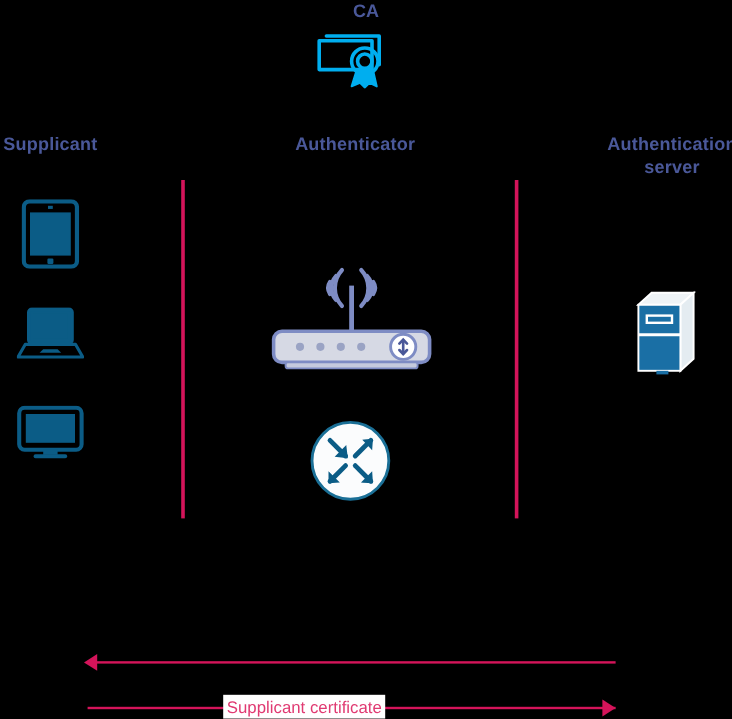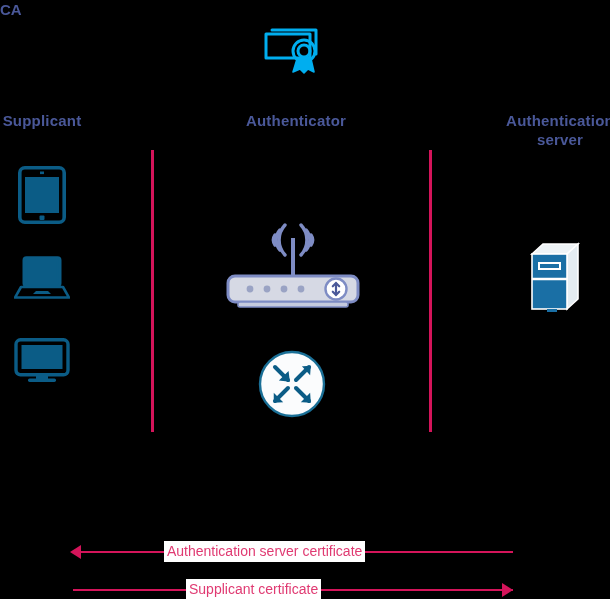--- a/index.html
+++ b/index.html
@@ -22,20 +22,21 @@
     color: #4a5899;
     letter-spacing: 0.2px;
     line-height: 19px;
     white-space: nowrap;
   }
   .ca-title {
     position: absolute;
     top: 1px;
     left: 0;
     width: 610px;
+    text-align: center;
     font-weight: bold;
     font-size: 15px;
     color: #4a5899;
   }
   #title-supplicant {
     left: 0px;
     top: 111px;
     width: 84px;
     text-align: center;
   }
@@ -244,21 +245,20 @@
       <rect x="11" y="21" width="23" height="8" fill="#ffffff"></rect>
       <rect x="13" y="23" width="19" height="4" fill="#1a6fa5"></rect>
 
       <rect x="20" y="68" width="10" height="3" fill="#1a6fa5"></rect>
     </svg>
   </div>
 
   <div class="flow" id="flow-1">
     <div class="flow-line"></div>
     <div class="arrowhead left"></div>
-    <div class="flow-label">Authentication server certificate</div>
   </div>
 
   <div class="flow" id="flow-2">
     <div class="flow-line"></div>
     <div class="arrowhead right"></div>
     <div class="flow-label">Supplicant certificate</div>
   </div>
 
 </div>
 

